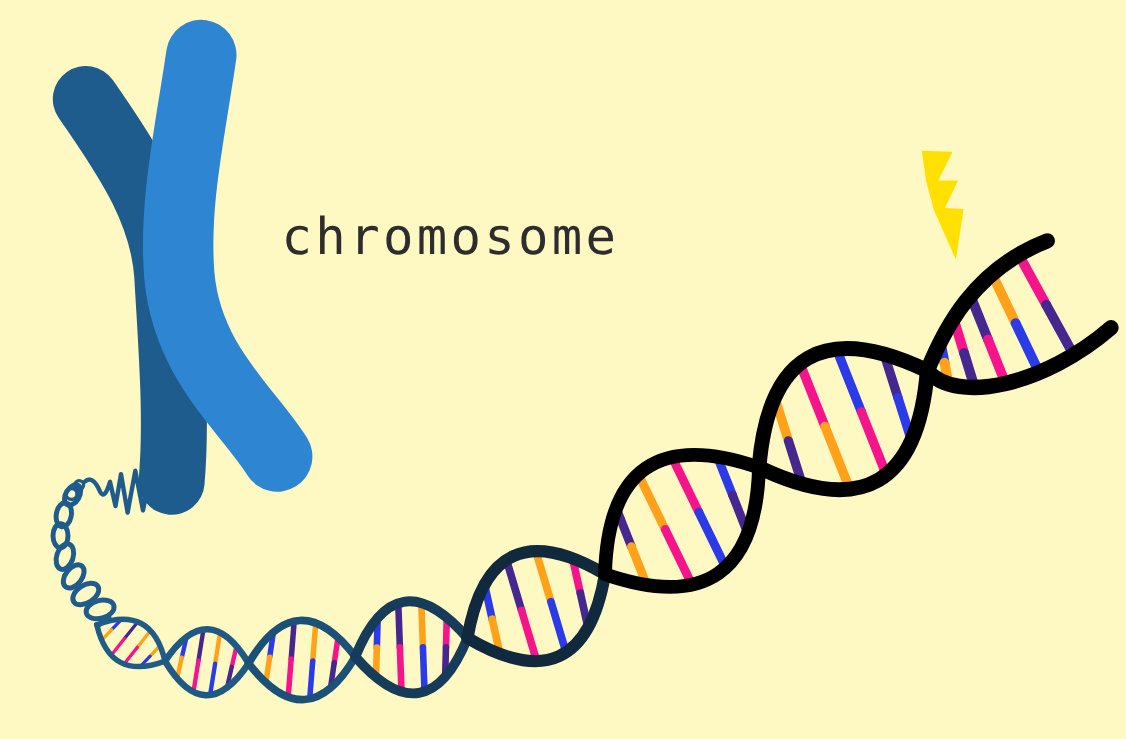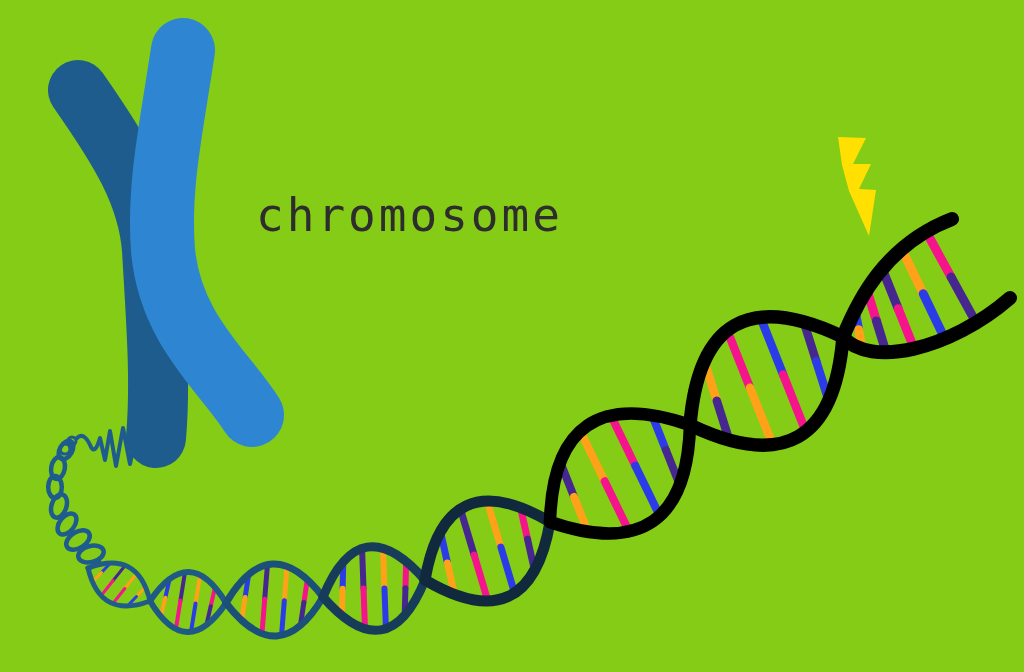--- a/index.html
+++ b/index.html
@@ -1,16 +1,16 @@
 <!DOCTYPE html>
 <html><head>
 <meta charset="utf-8">
 <style>
   html,body{margin:0;padding:0;background:#ffffff;}
-  #stage{position:relative;width:1024px;height:672px;background:#84cc16;overflow:hidden;
+  #stage{position:relative;width:1024px;height:672px;background:#fef9c3;overflow:hidden;
          font-family:"DejaVu Sans","Liberation Sans",sans-serif;}
   #stage svg{position:absolute;left:0;top:0;}
   .caption{
     position:absolute;left:256px;top:192px;
     font-family:"DejaVu Sans Mono","Liberation Mono",monospace;
     font-size:46px;letter-spacing:3px;color:#2d2d2d;line-height:1;white-space:nowrap;
   }
 </style>
 </head>
 <body>

